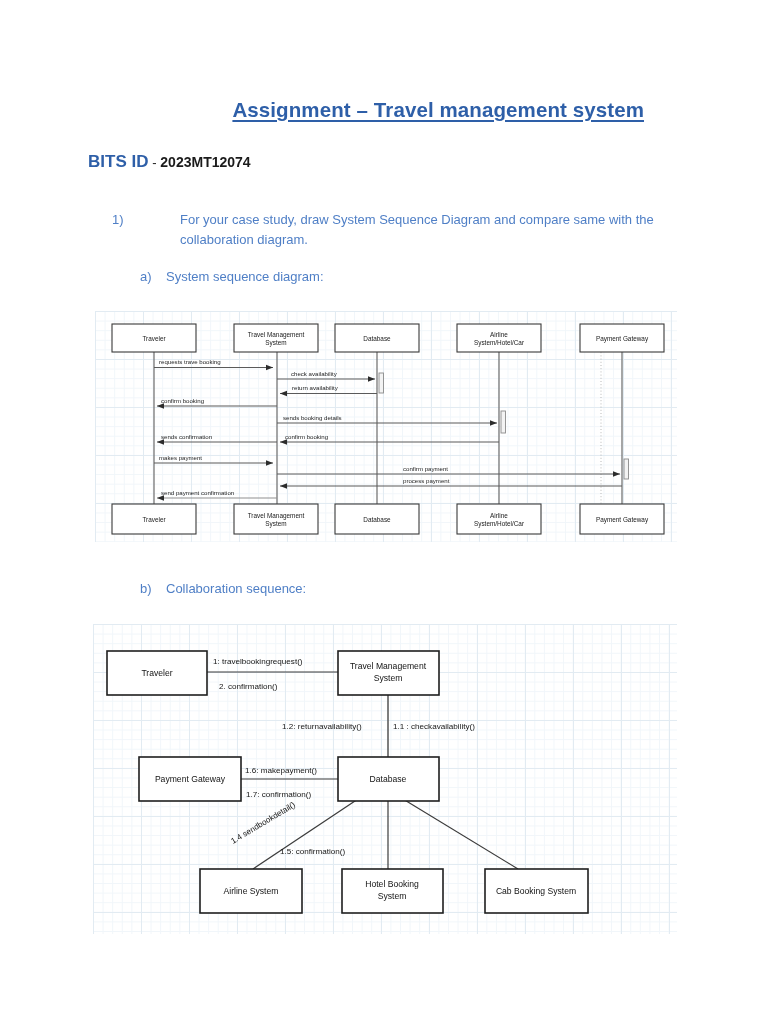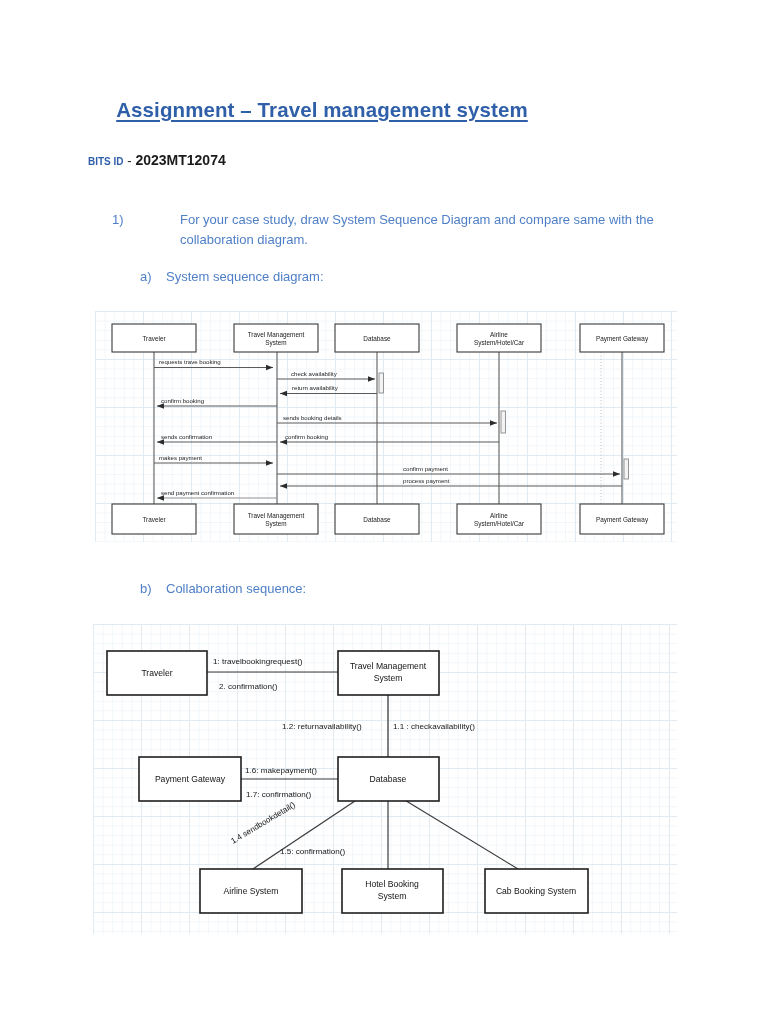--- a/index.html
+++ b/index.html
@@ -22,41 +22,41 @@
     height: 1024px;
     background: #ffffff;
   }
 
   
   .doc-title {
     position: absolute;
     left: 0;
     top: 98px;
     width: 644px;
-    text-align: center;
+    text-align: right;
     font-size: 20.5px;
     font-weight: 600;
     color: #2e5fa8;
     text-decoration: underline;
     text-underline-offset: 3px;
     letter-spacing: 0.1px;
   }
 
   
   .bits-line {
     position: absolute;
     left: 88px;
     top: 152px;
     font-size: 13.5px;
     white-space: nowrap;
   }
   .bits-label {
     color: #2e5fa8;
     font-weight: 700;
-    font-size: 10px;
+    font-size: 17px;
   }
   .bits-dash {
     color: #1b1b1b;
     font-size: 13px;
   }
   .bits-value {
     color: #1b1b1b;
     font-weight: 600;
     font-size: 14px;
   }

